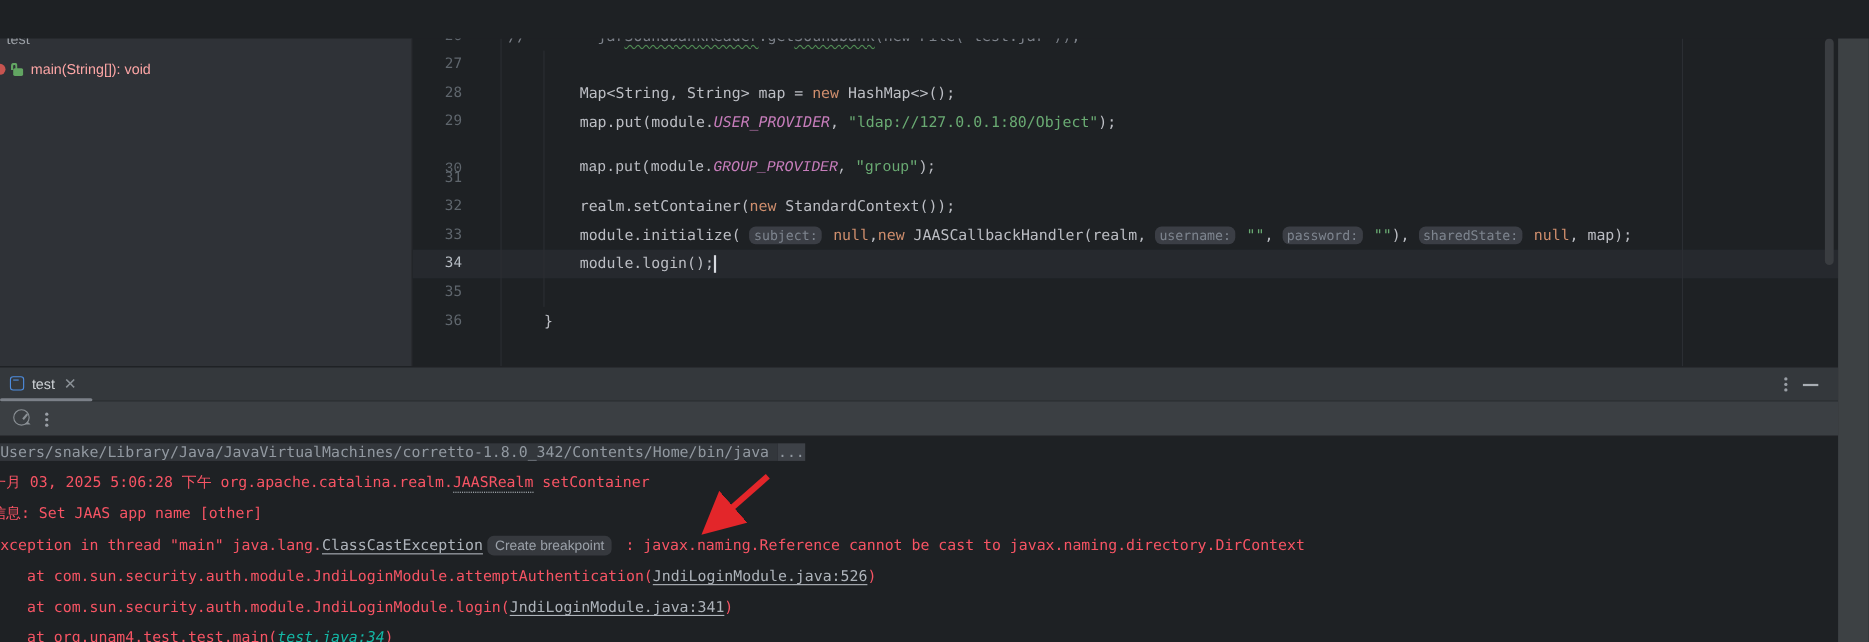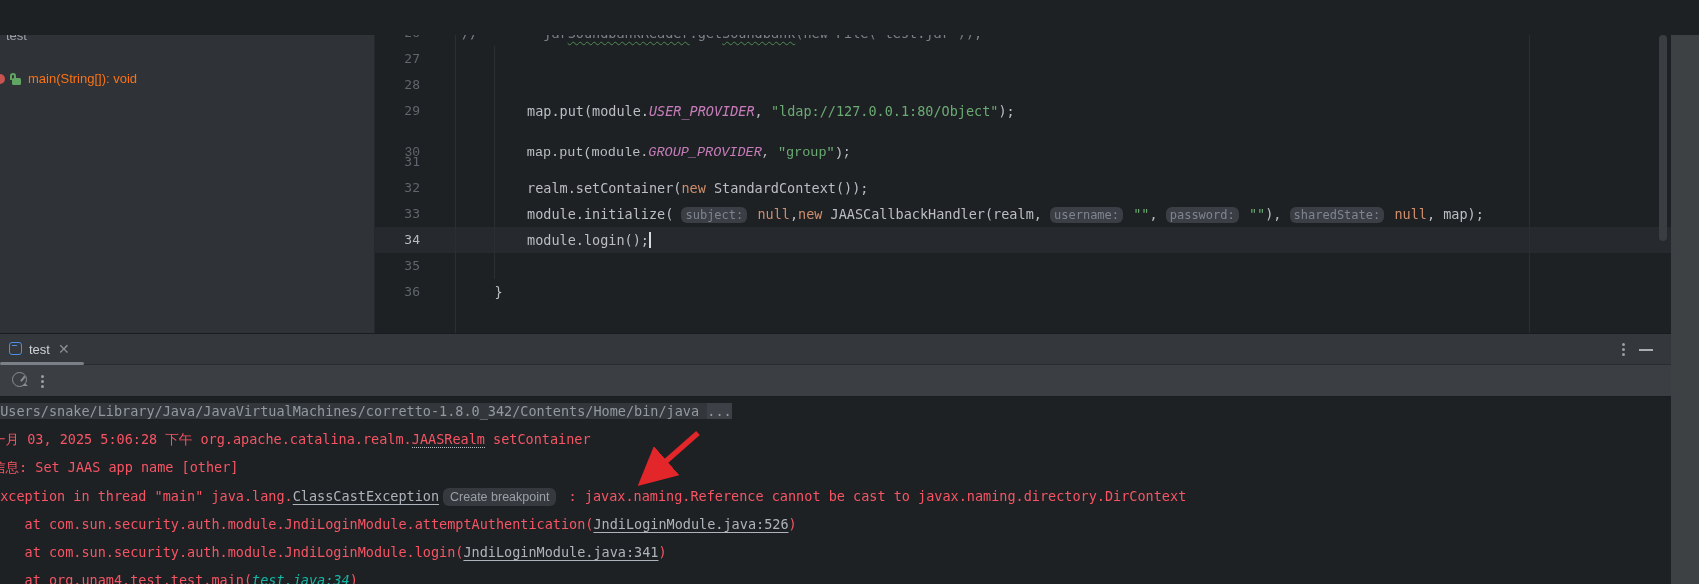--- a/index.html
+++ b/index.html
@@ -5,21 +5,21 @@
   * { margin:0; padding:0; box-sizing:border-box; }
   html,body { width:1699px; height:584px; overflow:hidden; background:#1e2124;
               font-family:"Liberation Sans", sans-serif; }
   .abs { position:absolute; }
   #stage { position:relative; width:1699px; height:584px; background:#1e2124;margin-top:35px; }
 
   
   #structure-panel { left:0; top:0; width:375px; height:298px; background:#2f3237;
                      overflow:hidden; border-right:1px solid #26282c; }
   #structure-title { left:6px; top:-7px; color:#9da2a8; font-size:13px; }
-  #structure-item { left:0; top:32px; width:375px; height:24px; color:#f97316; font-size:13px; }
+  #structure-item { left:0; top:16px; width:375px; height:24px; color:#fca5a5; font-size:13px; }
   #structure-item .lbl { position:absolute; left:28px; top:4px; }
   .red-half-dot { position:absolute; left:-5px; top:7px; width:10px; height:10px;
                   border-radius:50%; background:#c75450; }
   .method-lock { position:absolute; left:10px; top:6px; width:11px; height:12px; }
   .method-lock .shackle { position:absolute; left:0; top:0; width:6px; height:7px;
                   border:2px solid #62a562; border-bottom:none; border-radius:4px 4px 0 0; }
   .method-lock .body { position:absolute; left:2px; top:5px; width:9px; height:7px;
                   background:#62a562; border-radius:1.5px; }
 
   
@@ -106,21 +106,21 @@
   </div>
 
   <div class="abs" id="editor">
     <div class="abs" id="current-line-bg"></div>
     <div class="abs vguide" style="left:80px;height:298px;"></div>
     <div class="abs vguide" style="left:119px;top:11px;height:233px;"></div>
     <div class="abs vguide" style="left:1154px;height:298px;"></div>
     <div class="abs" id="code-lines">
         <div class="code-row" style="top: -14.86px;"><span class="ln">26</span><span class="code"><span class="sg-c">//        jar</span><span class="sg-ct">SoundbankReader</span><span class="sg-c">.get</span><span class="sg-ct">Soundbank</span><span class="sg-c">(new File("test.jar"));</span></span></div>
         <div class="code-row" style="top: 11px;"><span class="ln">27</span></div>
-        <div class="code-row" style="top: 36.86px;"><span class="ln">28</span></div>
+        <div class="code-row" style="top: 36.86px;"><span class="ln">28</span><span class="code"><span class="sg-d">        Map&lt;String, String&gt; map = </span><span class="sg-k">new</span><span class="sg-d"> HashMap&lt;&gt;();</span></span></div>
         <div class="code-row" style="top: 62.72px;"><span class="ln">29</span><span class="code"><span class="sg-d">        map.put(module.</span><span class="sg-f">USER_PROVIDER</span><span class="sg-d">, </span><span class="sg-s">"ldap://127.0.0.1:80/Object"</span><span class="sg-d">);</span></span></div>
         <div class="code-row" style="top: 105px; font-family: Liberation Mono, monospace;"><span class="ln">30</span><span class="code"><span class="sg-d">        map.put(module.</span><span class="sg-f">GROUP_PROVIDER</span><span class="sg-d">, </span><span class="sg-s">"group"</span><span class="sg-d">);</span></span></div>
         <div class="code-row" style="top: 114.44px; padding-left: 24px;"><span class="ln">31</span></div>
         <div class="code-row" style="top: 140.3px;"><span class="ln">32</span><span class="code"><span class="sg-d">        realm.setContainer(</span><span class="sg-k">new</span><span class="sg-d"> StandardContext());</span></span></div>
         <div class="code-row" style="top: 166.16px;"><span class="ln">33</span><span class="code"><span class="sg-d">        module.initialize( </span><span class="sg-h">subject:</span><span class="sg-d"> </span><span class="sg-k">null</span><span class="sg-d">,</span><span class="sg-k">new</span><span class="sg-d"> JAASCallbackHandler(realm, </span><span class="sg-h">username:</span><span class="sg-d"> </span><span class="sg-s">""</span><span class="sg-d">, </span><span class="sg-h">password:</span><span class="sg-d"> </span><span class="sg-s">""</span><span class="sg-d">), </span><span class="sg-h">sharedState:</span><span class="sg-d"> </span><span class="sg-k">null</span><span class="sg-d">, map);</span></span></div>
         <div class="code-row cur" style="top: 192.02px;"><span class="ln">34</span><span class="code"><span class="sg-d">        module.login();</span><span class="sg-caret"></span></span></div>
         <div class="code-row" style="top: 217.88px;"><span class="ln">35</span><span class="code"></span></div>
         <div class="code-row" style="top: 243.74px;"><span class="ln">36</span><span class="code"><span class="sg-d">    }</span></span></div>
       </div>
     <div class="abs" id="scrollbar-thumb"></div>

